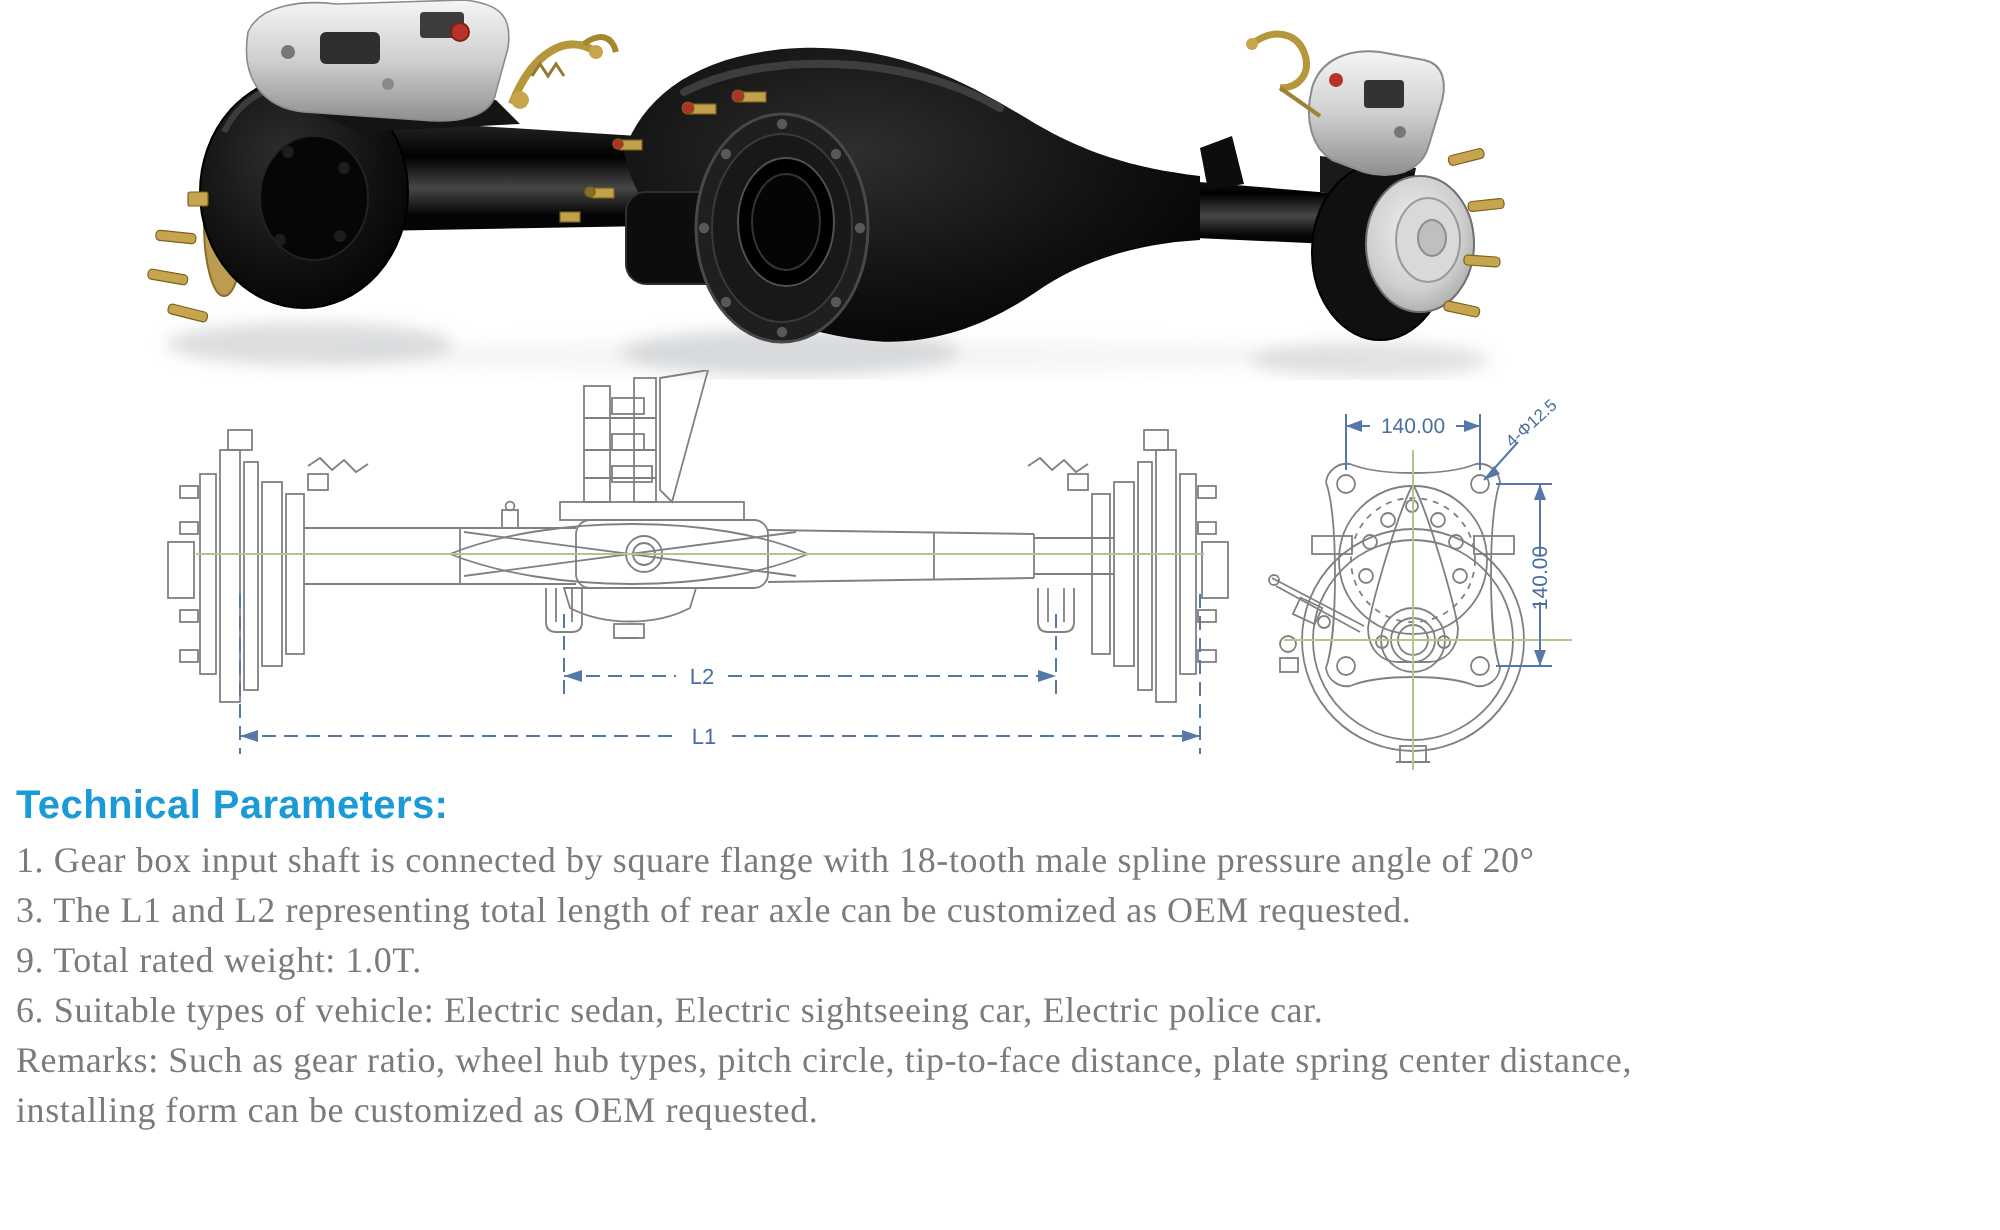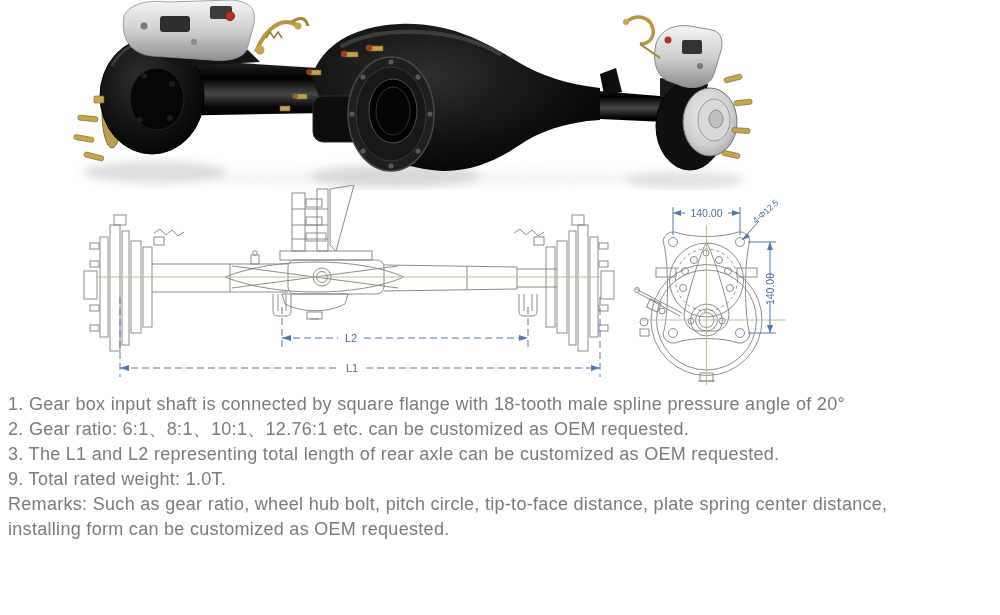--- a/index.html
+++ b/index.html
@@ -11,20 +11,21 @@
   .side-view{position:absolute;left:70px;top:185px;}
   .end-view{position:absolute;left:628px;top:183px;}
   .tech{position:absolute;left:8px;top:392px;width:986px;}
   .tech h2{
     margin:0 0 3px 0;font-size:20px;line-height:23px;font-weight:bold;
     color:#1a9ad6;letter-spacing:.2px;
   }
   .param-line{
     font-size:18px;line-height:25px;color:#7b7b7b;letter-spacing:.3px;
     white-space:nowrap;
+    font-family:Liberation Serif, serif;
   }
   svg text{font-family:"Liberation Sans", sans-serif;}
   .dimtxt{fill:#4a6f9e;font-size:11px;}
 </style>
 </head>
 <body>
 
 <svg class="photo" width="700" height="190" viewBox="0 0 700 190" aria-hidden="true">
   <defs>
     <linearGradient id="gt" x1="0" y1="0" x2="0" y2="1">
@@ -309,19 +310,20 @@
     <polygon points="142,59 139,67 145,67"></polygon>
       <polygon points="142,150 139,142 145,142"></polygon>
     <polygon points="114,57 122,54 119,50"></polygon>
   </g>
   <text class="dimtxt" style="font-size:10.5px" x="78.5" y="33.5" text-anchor="middle">140.00</text>
   <text class="dimtxt" style="font-size:10.5px" x="142" y="109.5" text-anchor="middle" transform="rotate(-90 142 106)">140.00</text>
   <text class="dimtxt" style="font-size:8.5px" transform="translate(128,41) rotate(-42)">4-Φ12.5</text>
 </svg>
 
 <section class="tech">
+  <h2>Technical Parameters:</h2>
   <div class="param-line">1. Gear box input shaft is connected by square flange with 18-tooth male spline pressure angle of 20°</div>
-  <div class="param-line">2. Gear ratio: 6:1、8:1、10:1、12.76:1 etc. can be customized as OEM requested.</div>
   <div class="param-line">3. The L1 and L2 representing total length of rear axle can be customized as OEM requested.</div>
   <div class="param-line">9. Total rated weight: 1.0T.</div>
-  <div class="param-line">Remarks: Such as gear ratio, wheel hub bolt, pitch circle, tip-to-face distance, plate spring center distance,</div>
+  <div class="param-line">6. Suitable types of vehicle: Electric sedan, Electric sightseeing car, Electric police car.</div>
+  <div class="param-line">Remarks: Such as gear ratio, wheel hub types, pitch circle, tip-to-face distance, plate spring center distance,</div>
   <div class="param-line">installing form can be customized as OEM requested.</div>
 </section>
 
 </body></html>

